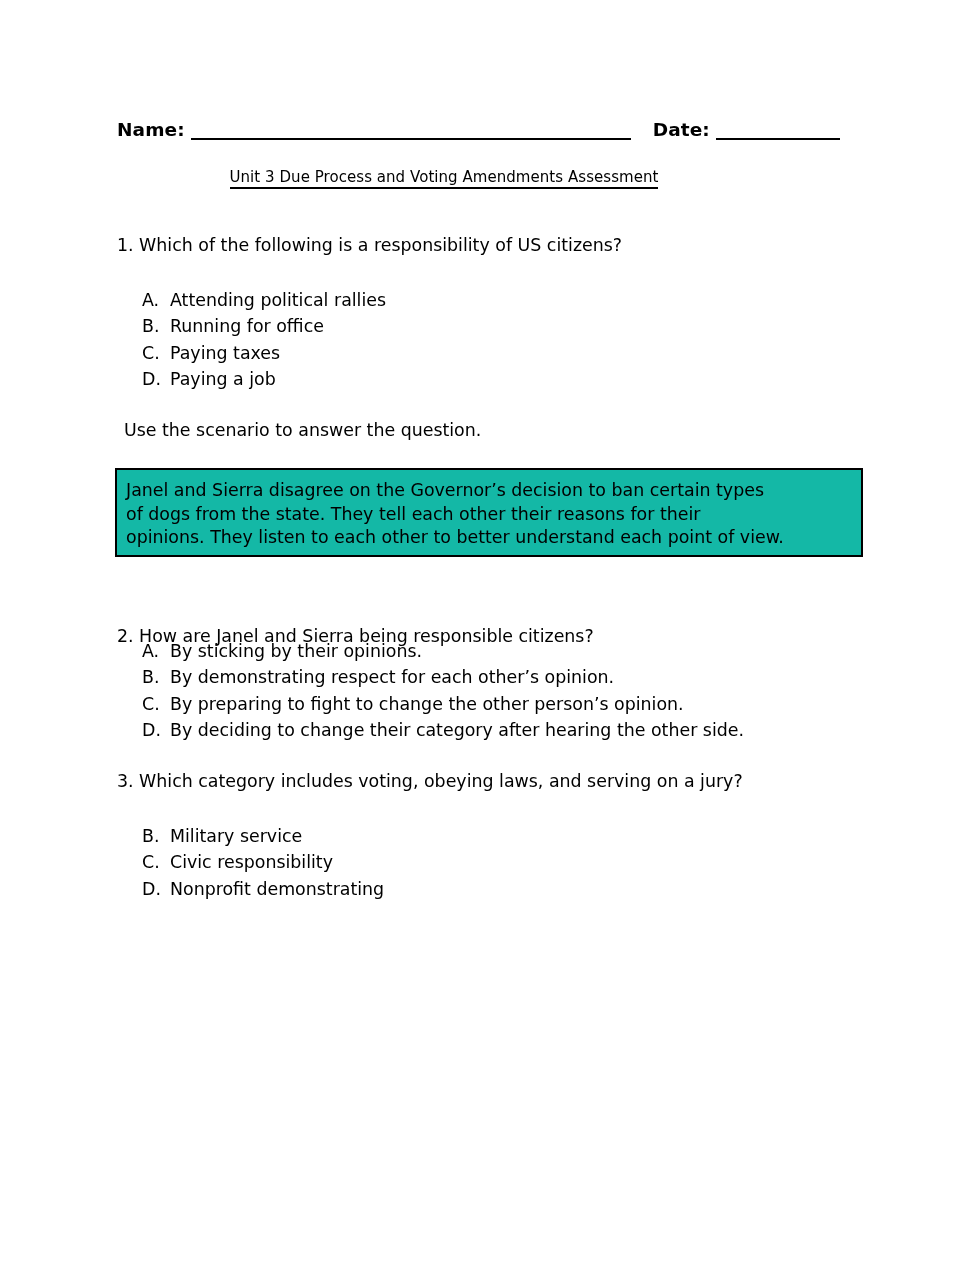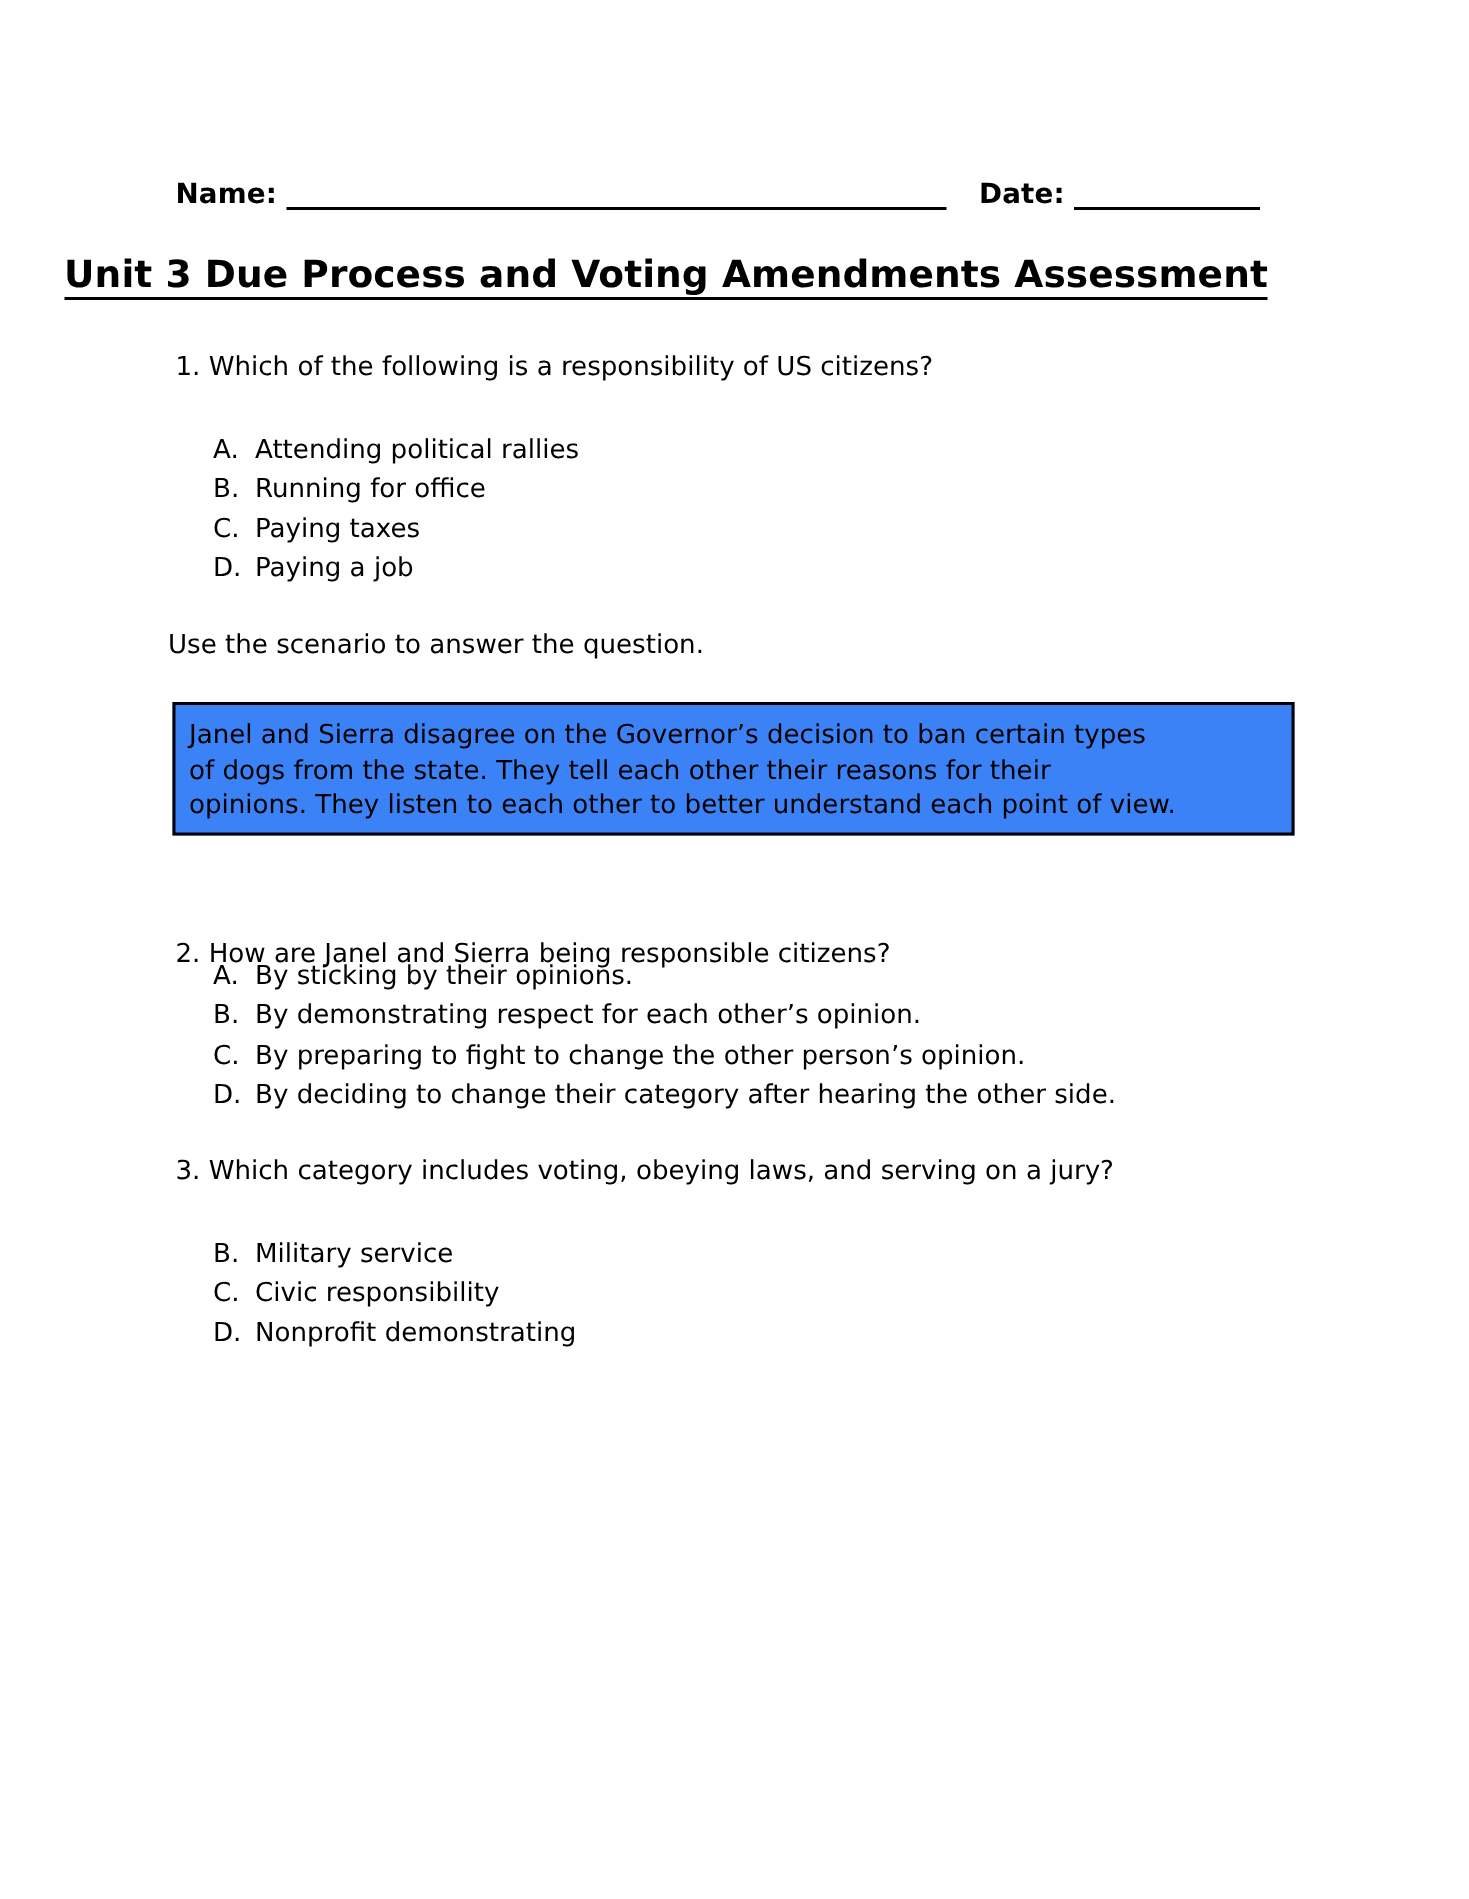--- a/index.html
+++ b/index.html
@@ -56,22 +56,22 @@
   .blank-date { width: 124px; }
   .field-gap { width: 22px; }
 
   
   .doc-title {
     position: absolute;
     left: 0;
     top: 168px;
     width: 888px;
     text-align: center;
-    font-weight: bold;
-    font-size: 25px;
+    font-weight: normal;
+    font-size: 15px;
     letter-spacing: 0.05px;
   }
   .doc-title .title-text {
     border-bottom: 2.4px solid #000;
     padding-bottom: 1px;
     display: inline-block;
   }
 
   
   .qtext {
@@ -93,32 +93,32 @@
   }
   .option-letter {
     display: inline-block;
     width: 28px;
   }
 
   
   #q1-text    { top: 234px; }
   #q1-options { top: 287px; }
 
-  #scenario-lead { position: absolute; left: 112px; top: 419px;
+  #scenario-lead { position: absolute; left: 124px; top: 419px;
                    font-size: 17.4px; line-height: 22px; white-space: nowrap; }
 
   .scenario-box {
     position: absolute;
     left: 115px;
     top: 468px;
     width: 748px;
     height: 89px;
     border: 2.2px solid #000;
     box-sizing: border-box;
-    background: #3b82f6;
+    background: #14b8a6;
     padding-left: 37px;
   }
   .scenario-text {
     position: absolute;
     left: 9px;
     top: 9px;
     width: 732px;
     font-size: 17.4px;
     line-height: 23.6px;
     white-space: nowrap;

